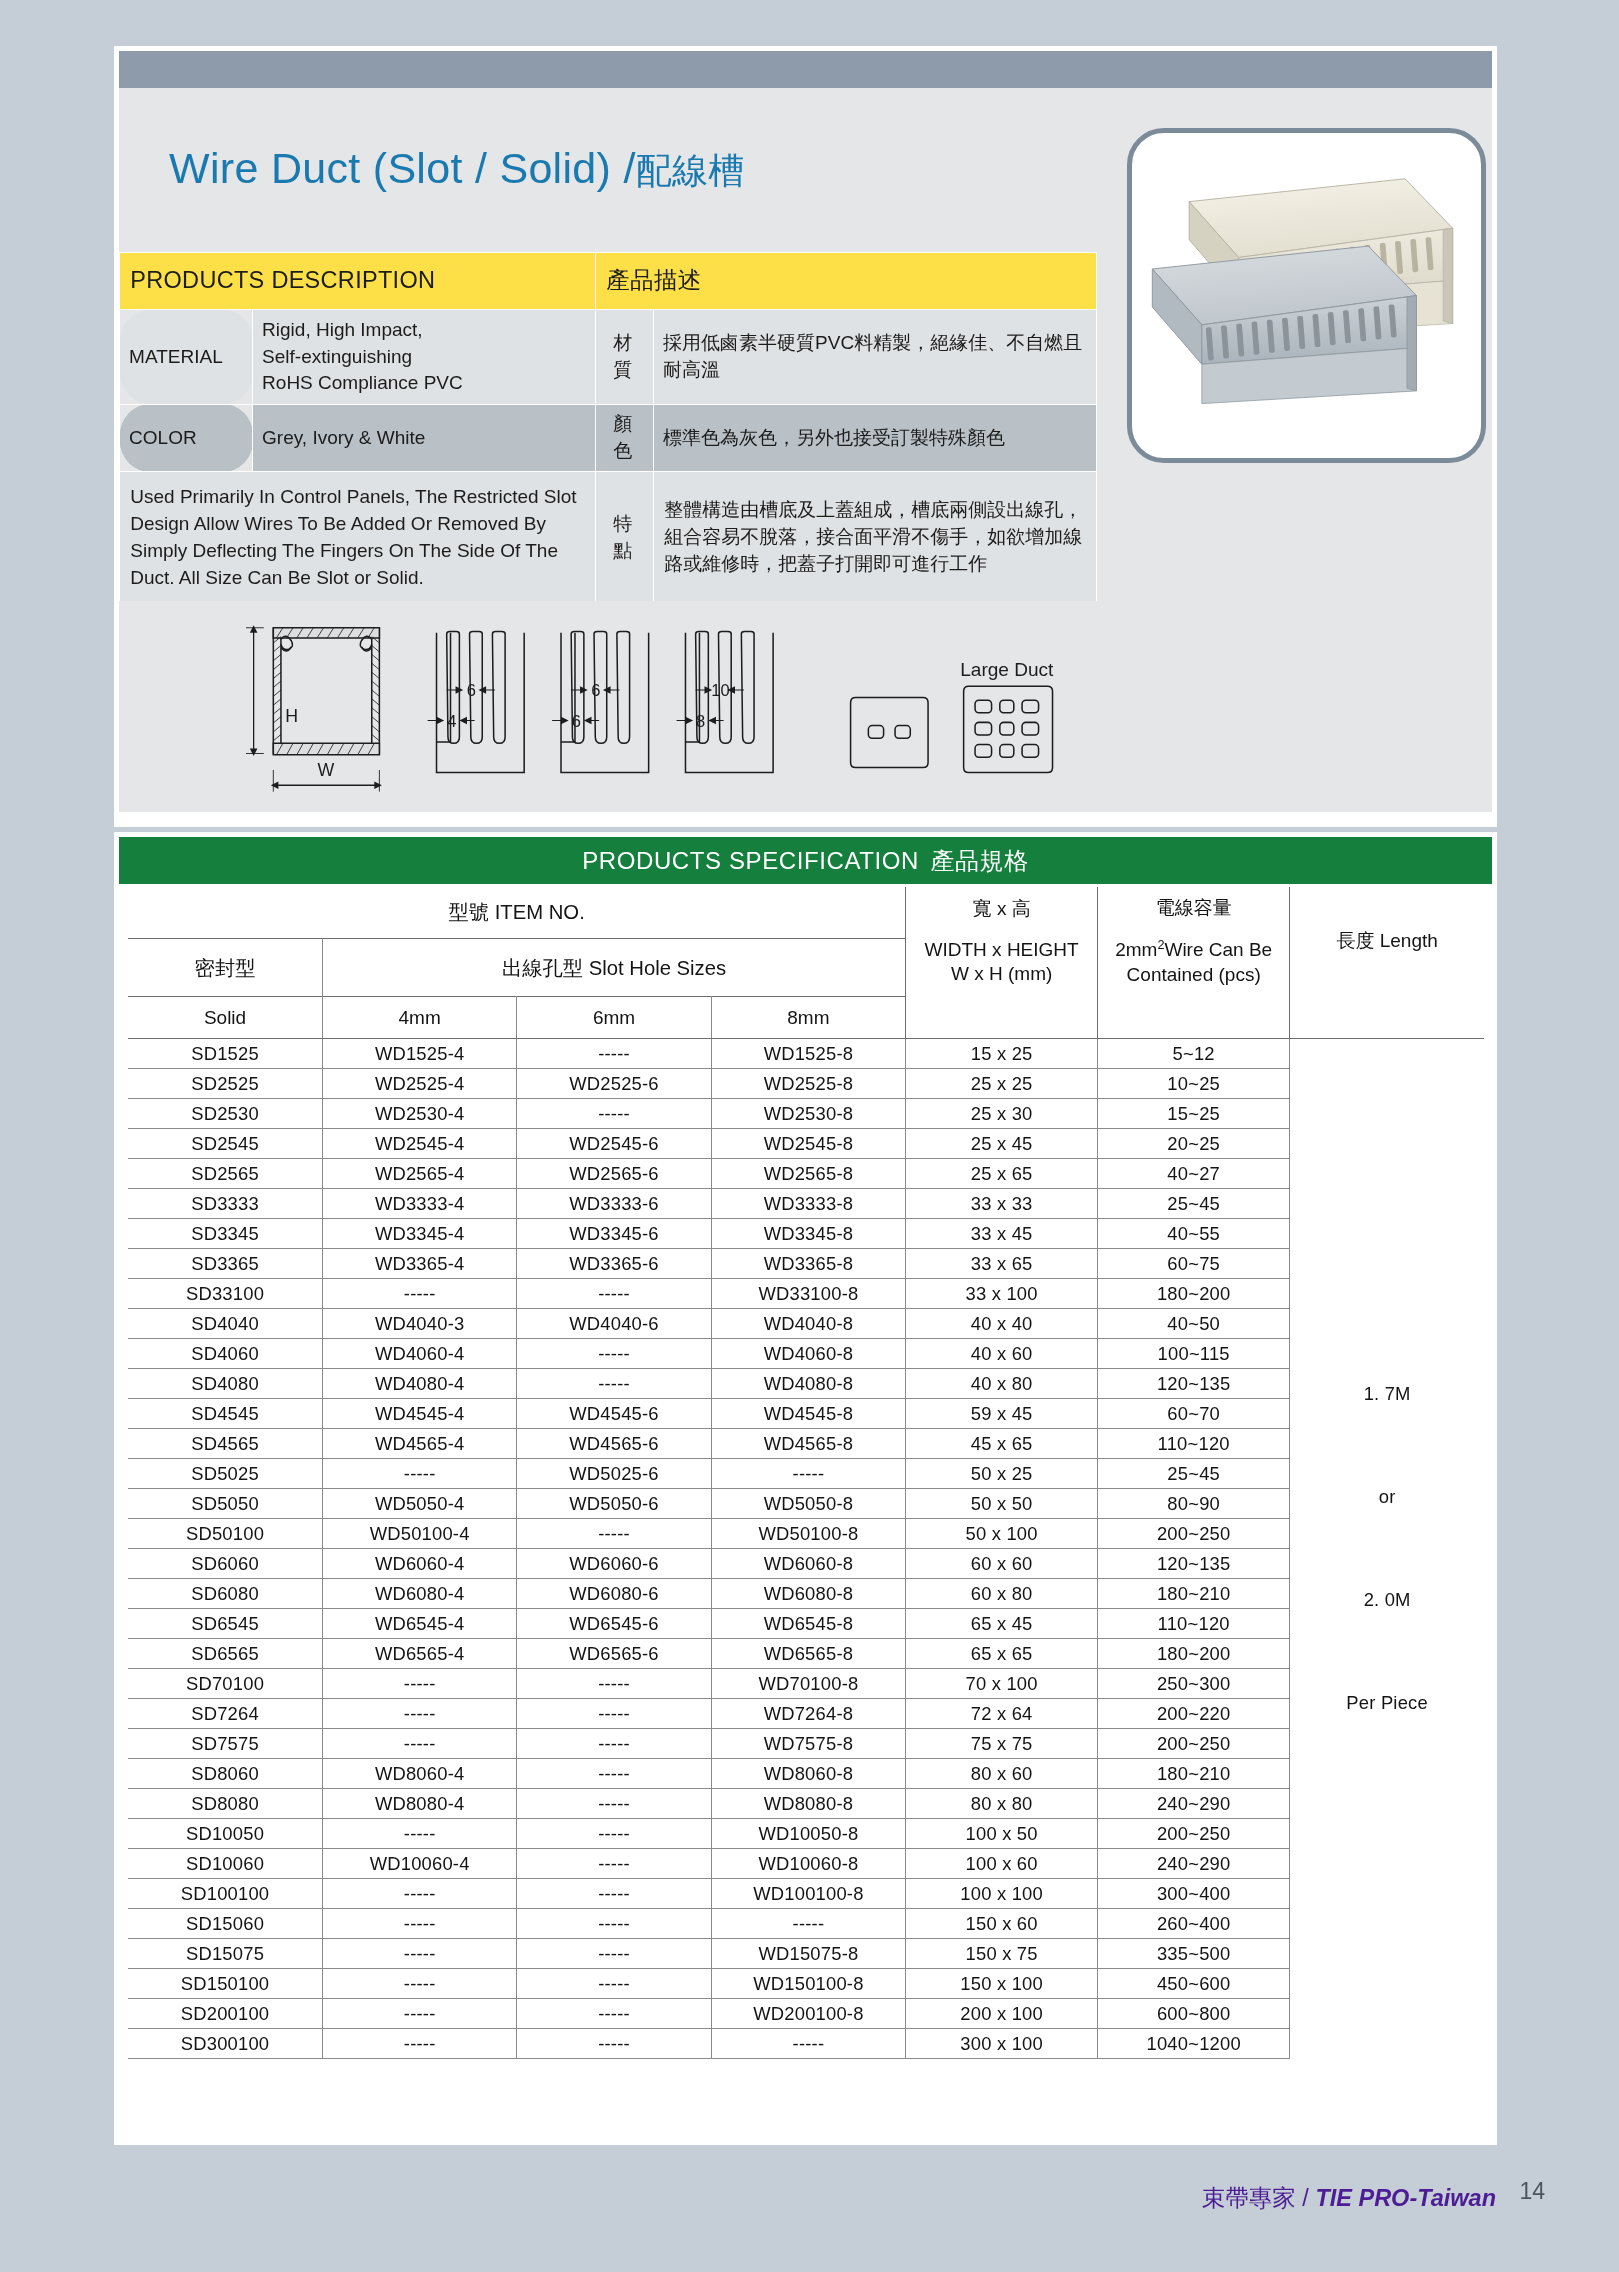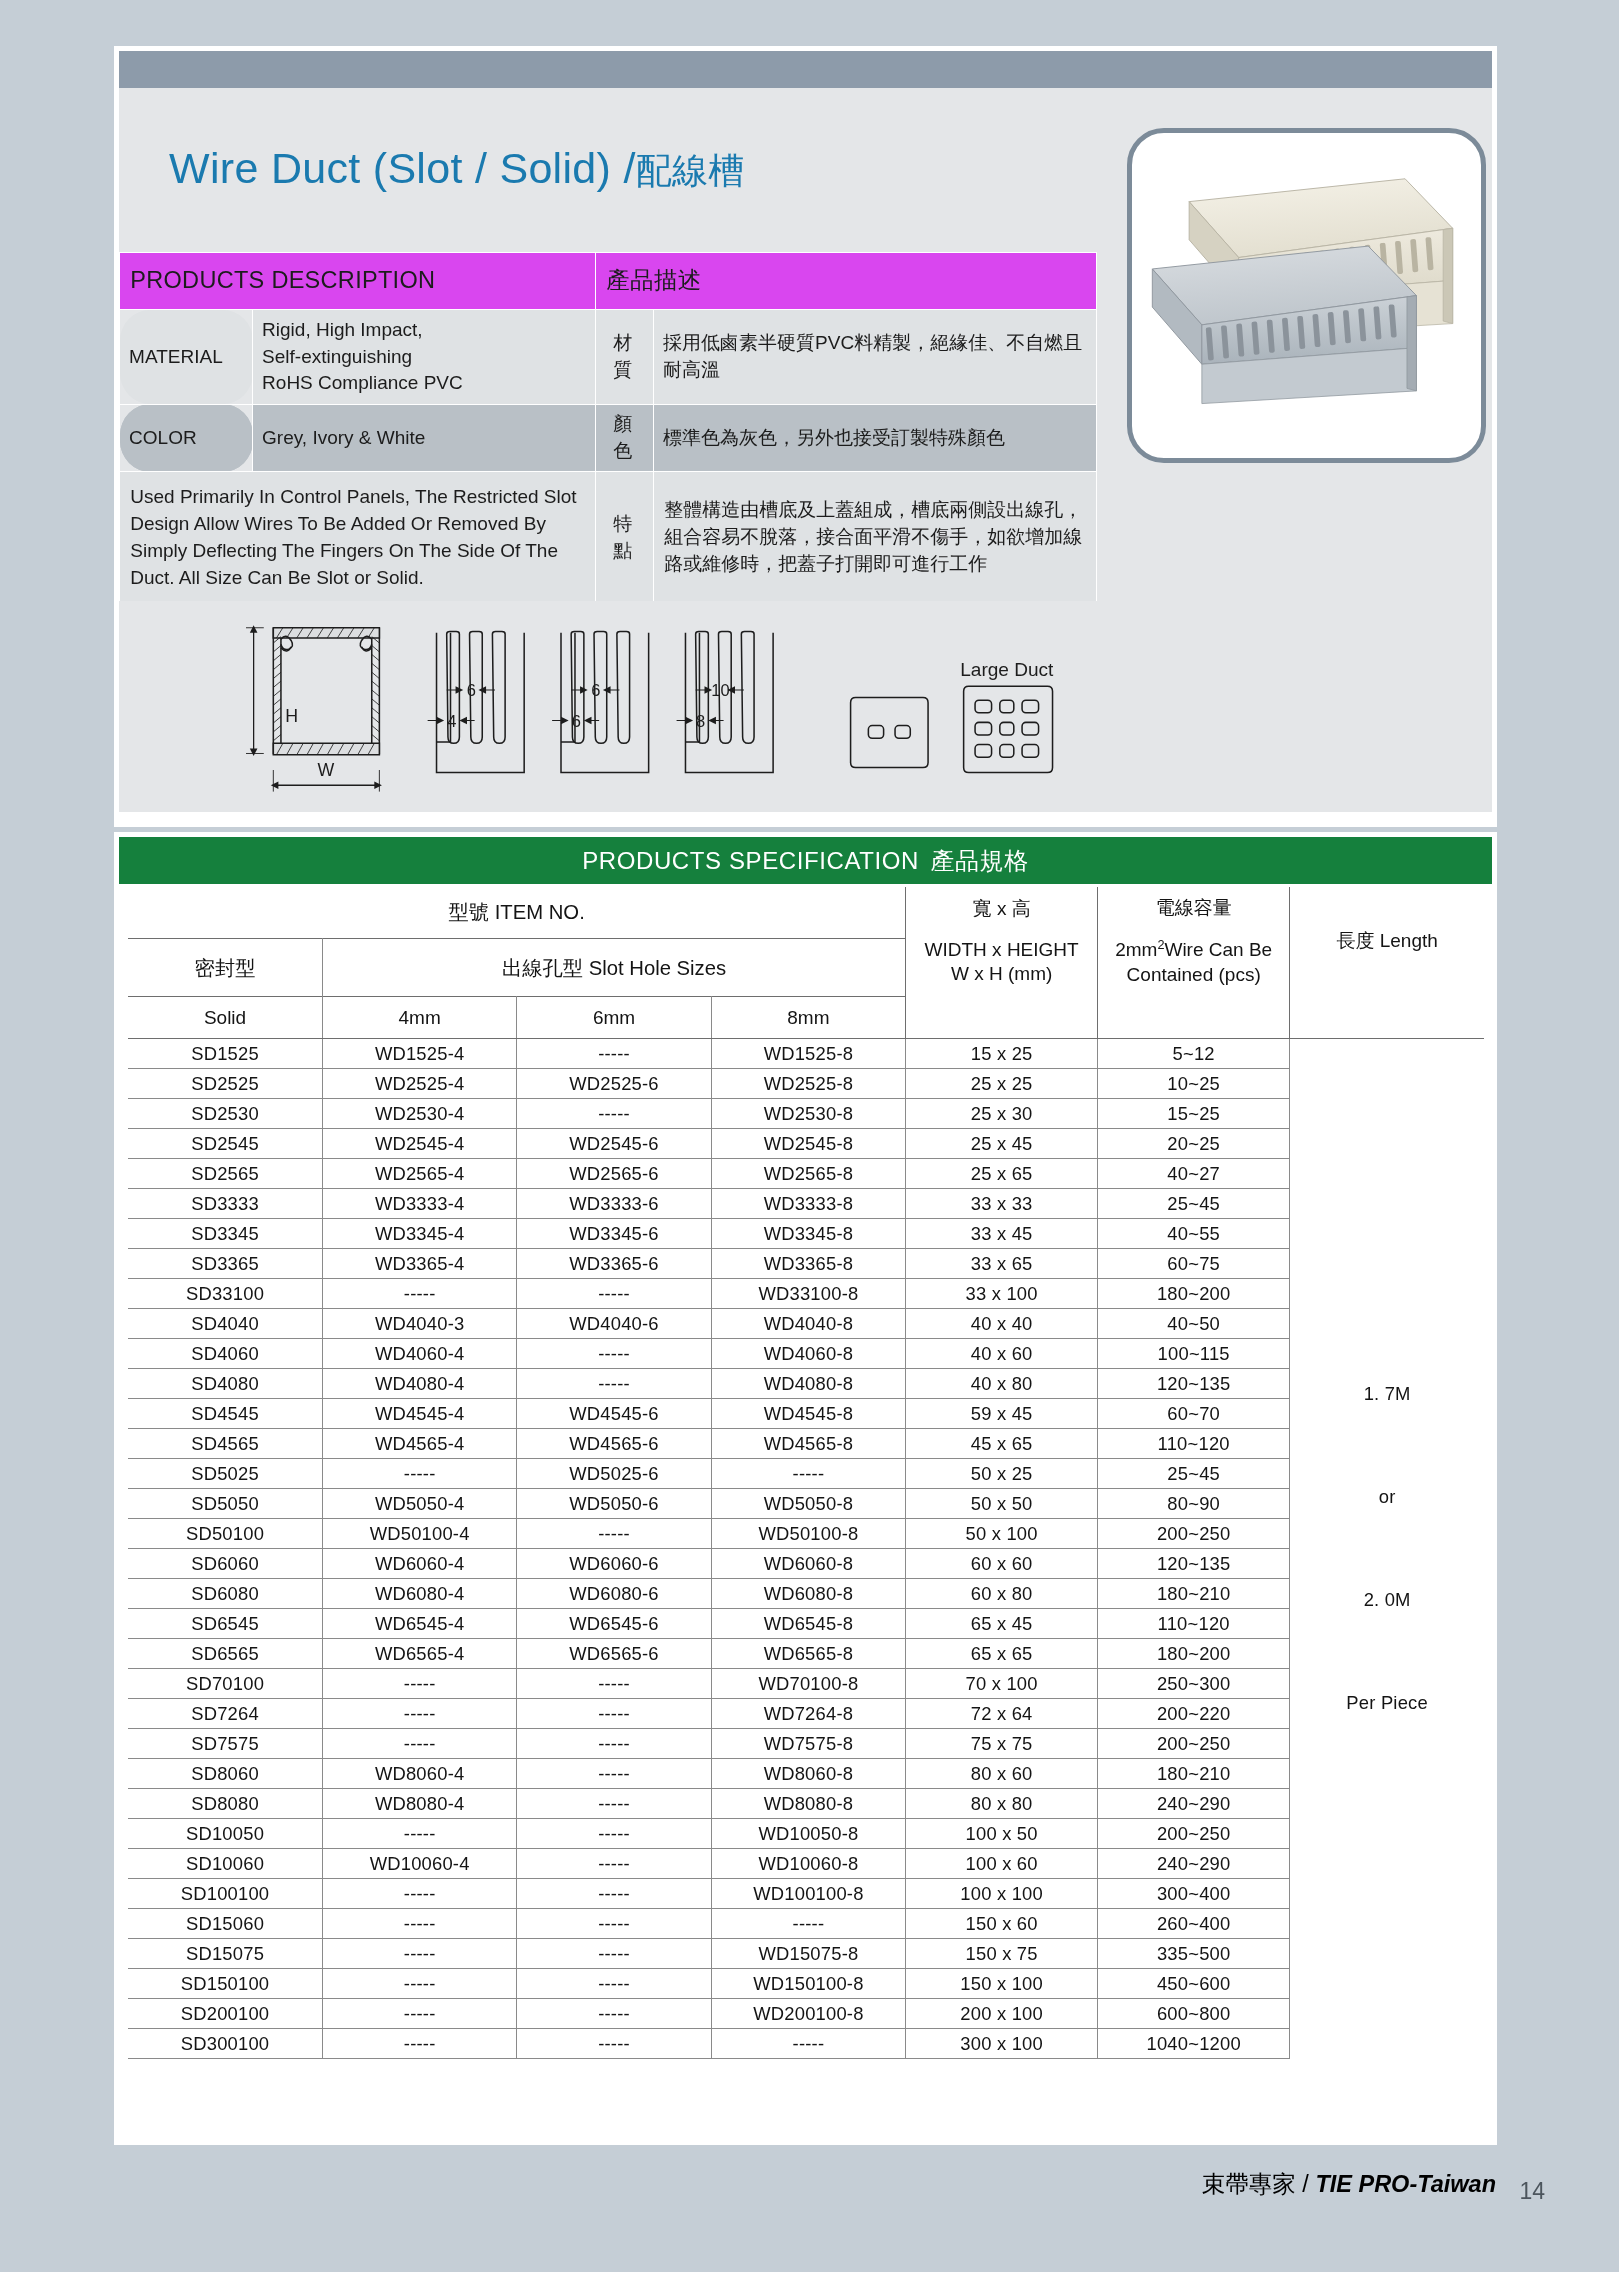--- a/index.html
+++ b/index.html
@@ -73,21 +73,21 @@
   #desc-table td {
     border: 0.6px solid #ffffff;
     font-size: 19px;
     color: #1c1c1c;
     padding: 6.3px 9px;
     vertical-align: middle;
     line-height: 1.42;
   }
 
   .hdr-cell {
-    background: #d946ef;
+    background: #fde047;
     font-size: 23.5px !important;
     padding: 11.4px 10.2px !important;
     letter-spacing: 0.3px;
   }
   .row-light { background: #dfe2e4; }
   .row-dark  { background: #b9c0c6; }
 
   .lbl-col { width: 133px; border-radius: 31px; }
   .lbl-col-cjk { width: 58px; text-align: center; letter-spacing: 3.8px; }
   .val-col-en { width: 343px; }
@@ -212,23 +212,23 @@
     position: absolute;
     left: 0;
     top: 2146px;
     width: 1620px;
     height: 127px;
     background: #c5ced6;
   }
   #footer-text {
     position: absolute;
     right: 124px;
-    top: 22px;
+    top: 36px;
     font-size: 23.5px;
-    color: #000000;
+    color: #4c1d95;
     white-space: nowrap;
   }
   #footer-text .brand { font-style: italic; font-weight: bold; }
   #page-number {
     position: absolute;
     right: 75px;
     top: 32px;
     font-size: 23px;
     color: #4c555d;
   }

